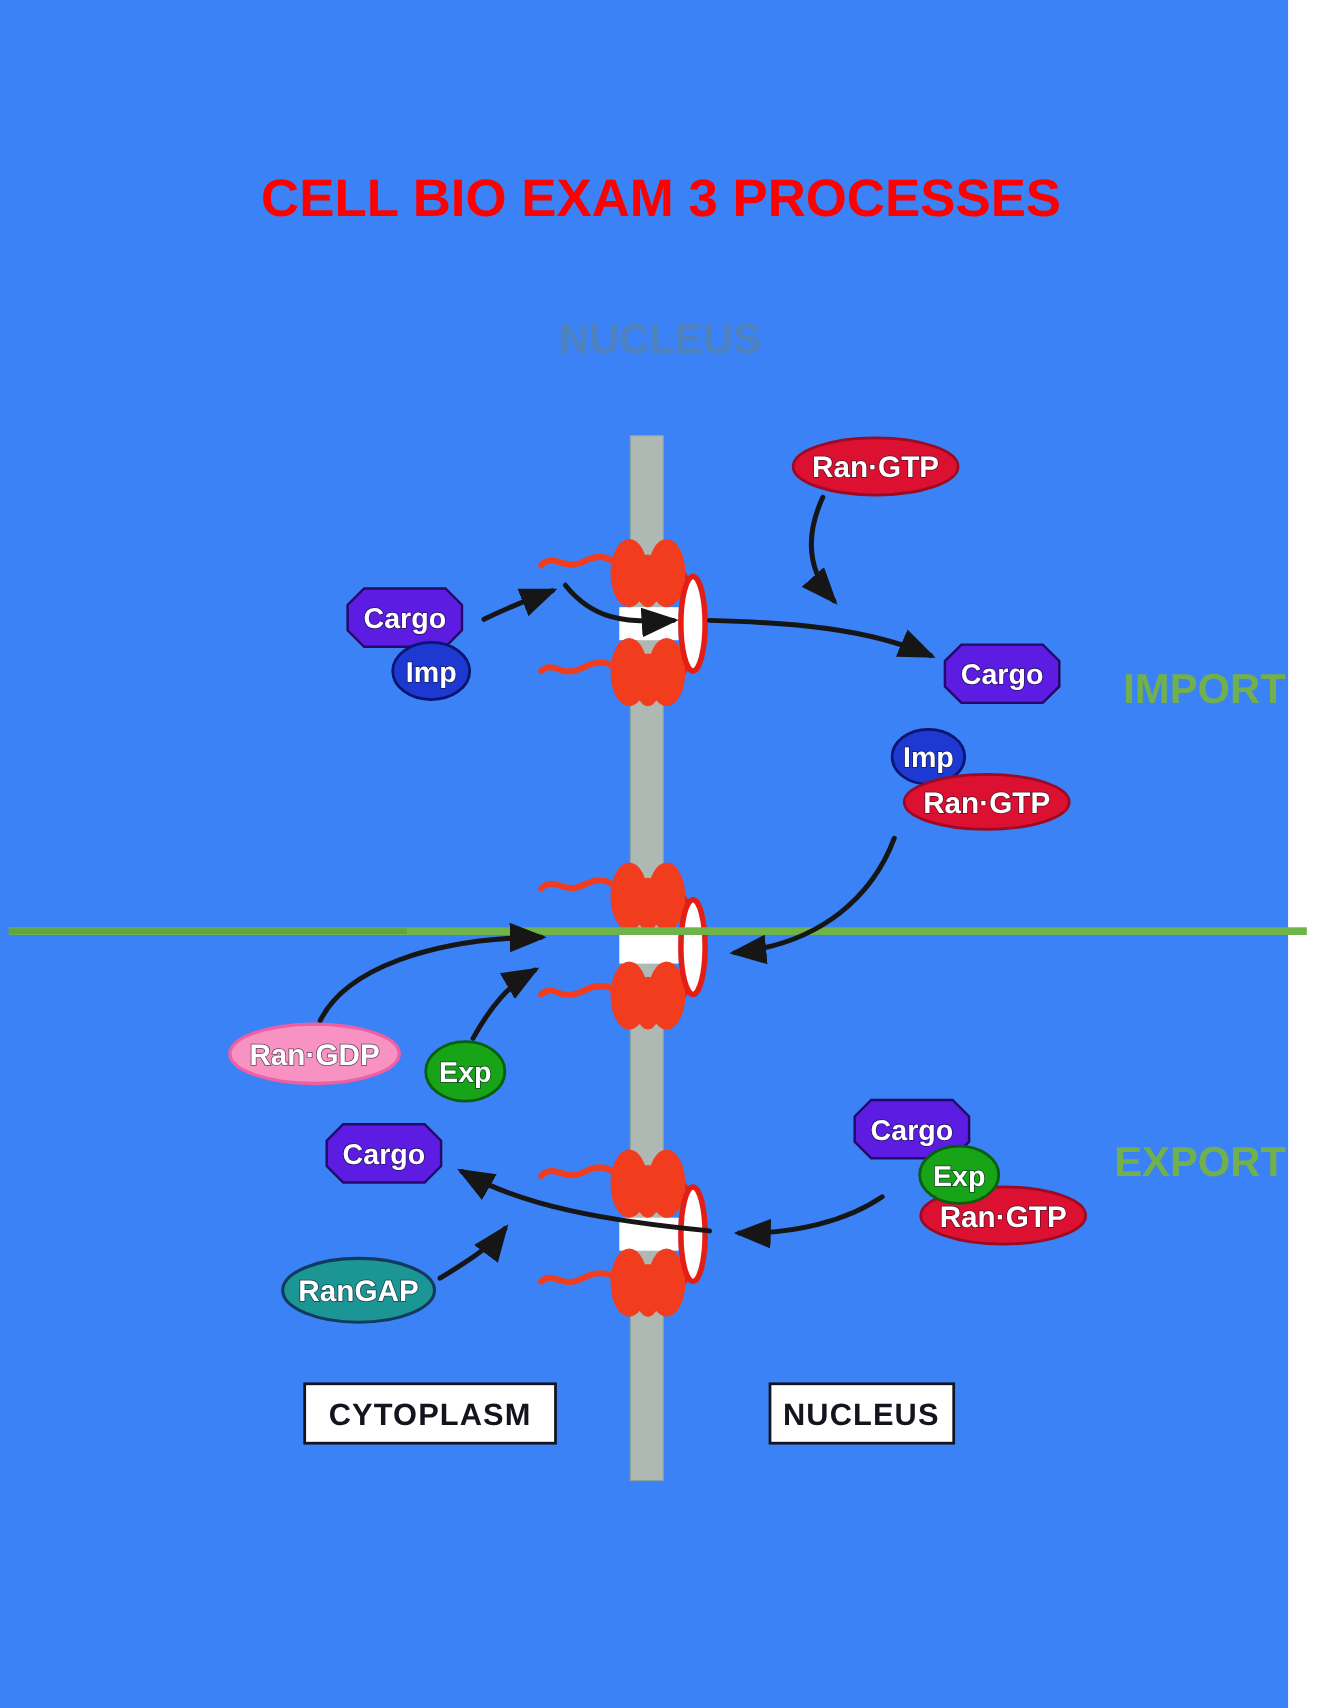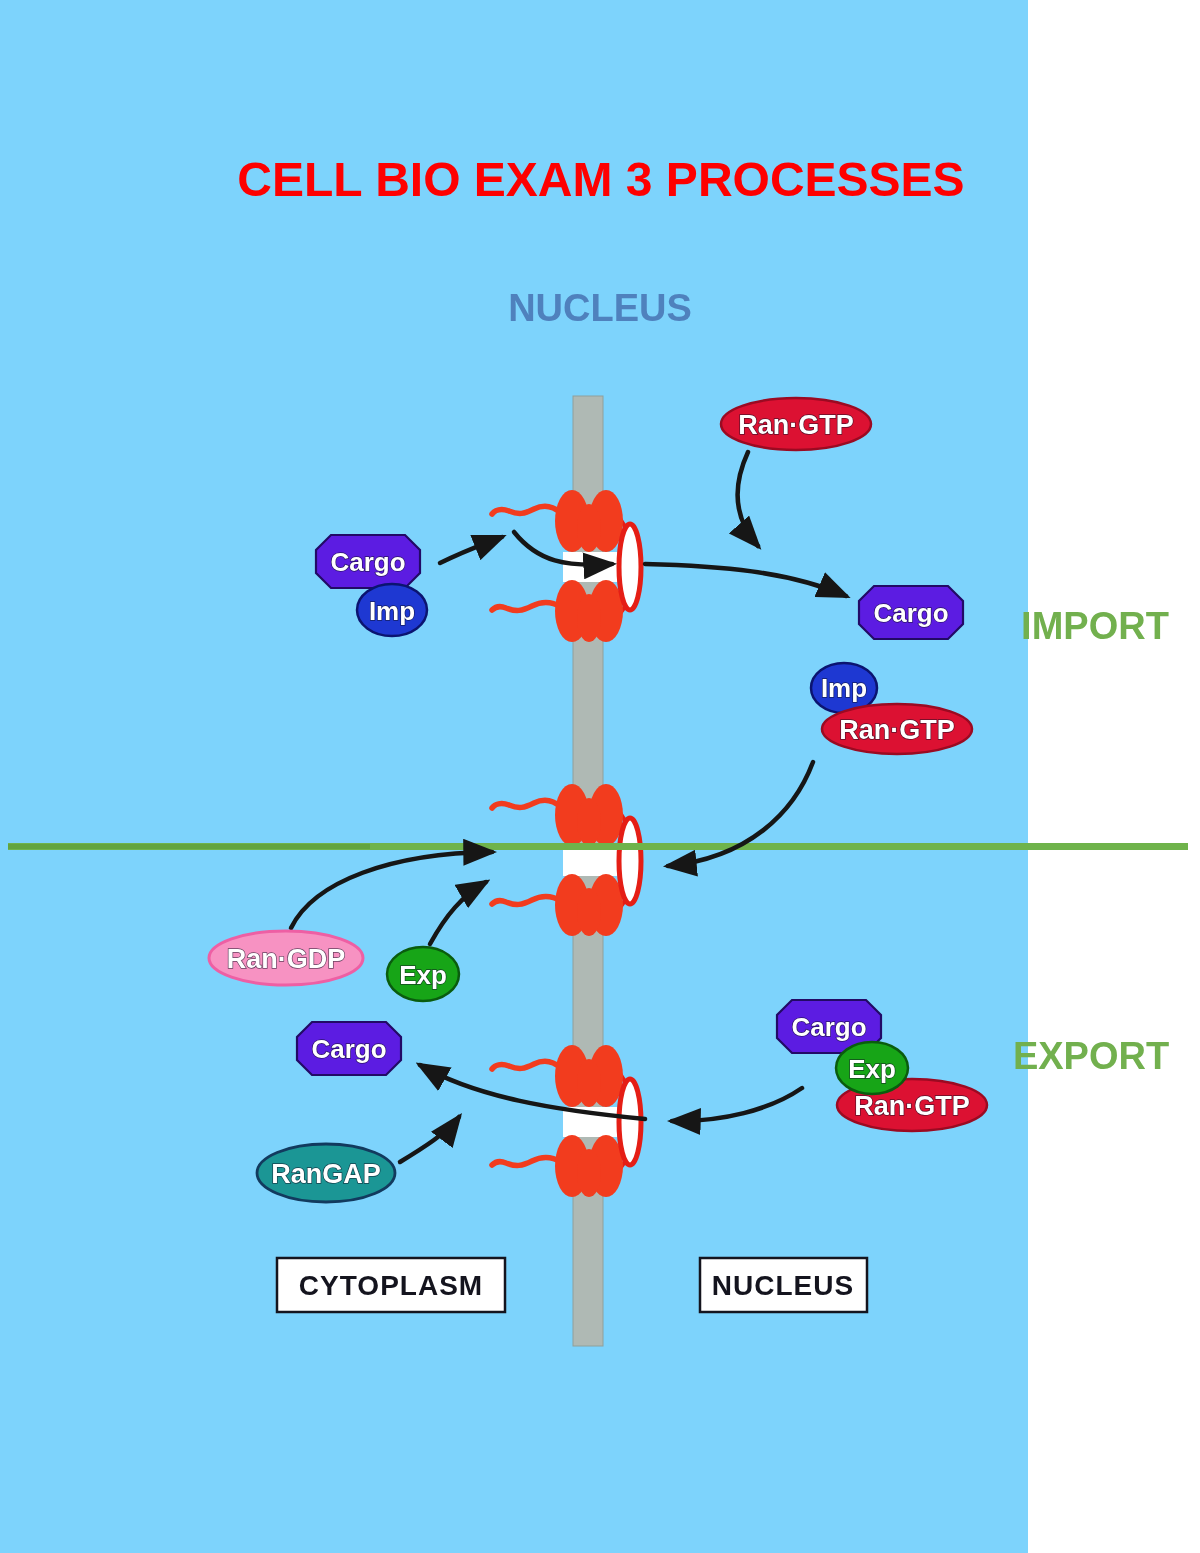--- a/index.html
+++ b/index.html
@@ -1,16 +1,16 @@
 <!DOCTYPE html>
 <html><head>
 <meta charset="utf-8">
 <style>
   html,body { margin:0; padding:0; background:#ffffff; }
-  .canvas { position:relative; width:1028px; height:1553px; background:#7dd3fc;
+  .canvas { position:relative; width:1171px; height:1553px; background:#3b82f6;
             font-family:"Liberation Sans", sans-serif; }
   svg { display:block; }
 
   .title-text   { font:bold 48px "Liberation Sans", sans-serif; fill:#fe0000; text-anchor:middle; }
   .heading-blue { font:bold 38px "Liberation Sans", sans-serif; fill:#4f81bd; text-anchor:middle; }
   .section-green{ font:bold 38px "Liberation Sans", sans-serif; fill:#72b04e; text-anchor:middle; }
   .box-text     { font:bold 28px "Liberation Sans", sans-serif; fill:#14141e; text-anchor:middle; letter-spacing:1px; }
 
   .badge-text { font:bold 26px "Liberation Sans", sans-serif; fill:#ffffff; text-anchor:middle;
                 paint-order:stroke; stroke:rgba(15,15,35,0.65); stroke-width:1.4px; }

